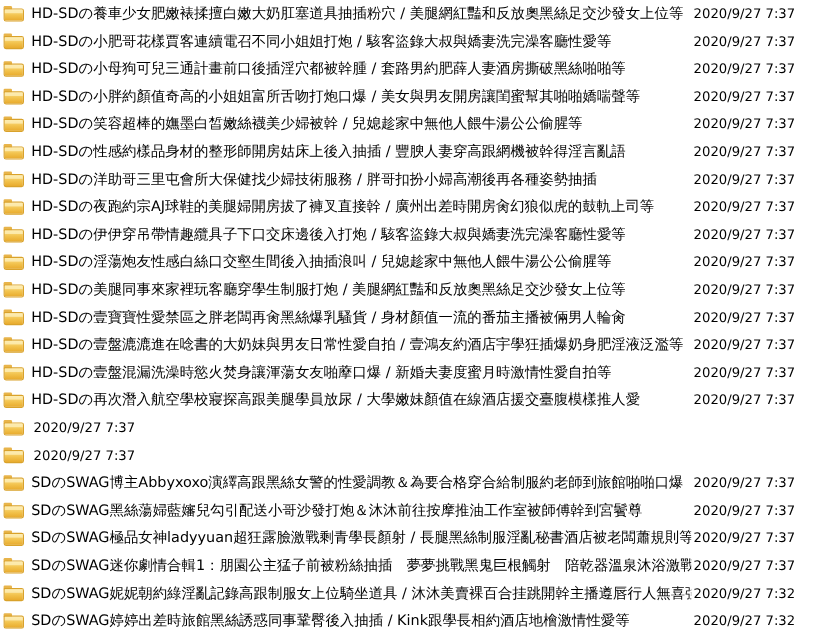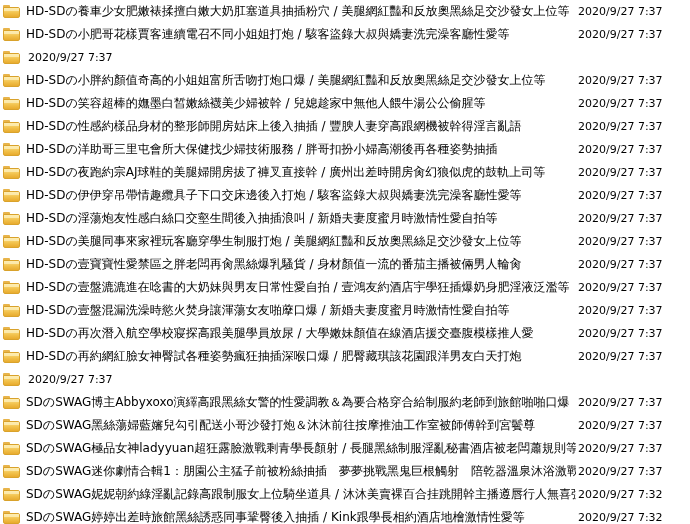--- a/index.html
+++ b/index.html
@@ -104,29 +104,30 @@
       </span>
       <span class="name">HD-SDの小肥哥花樣賈客連續電召不同小姐姐打炮 / 駭客盜錄大叔與嬌妻洗完澡客廳性愛等</span>
       <span class="date">2020/9/27 7:37</span>
     </div>
     <div class="row">
       <span class="icon-folder">
         <span class="tab"></span>
         <span class="body"></span>
         <span class="flap"></span>
       </span>
-      <span class="date">2020/9/27 7:37</span>
-    </div>
-    <div class="row">
-      <span class="icon-folder">
-        <span class="tab"></span>
-        <span class="body"></span>
-        <span class="flap"></span>
-      </span>
-      <span class="name">HD-SDの小胖約顏值奇高的小姐姐富所舌吻打炮口爆 / 美腿網紅豔和反放奧黑絲足交沙發女上位等</span>
+      <span class="name">HD-SDの小母狗可兒三通計畫前口後插淫穴都被幹腫 / 套路男約肥薛人妻酒房撕破黑絲啪啪等</span>
+      <span class="date">2020/9/27 7:37</span>
+    </div>
+    <div class="row">
+      <span class="icon-folder">
+        <span class="tab"></span>
+        <span class="body"></span>
+        <span class="flap"></span>
+      </span>
+      <span class="name">HD-SDの小胖約顏值奇高的小姐姐富所舌吻打炮口爆 / 美女與男友開房讓閨蜜幫其啪啪嬌喘聲等</span>
       <span class="date">2020/9/27 7:37</span>
     </div>
     <div class="row">
       <span class="icon-folder">
         <span class="tab"></span>
         <span class="body"></span>
         <span class="flap"></span>
       </span>
       <span class="name">HD-SDの笑容超棒的嫵墨白皙嫩絲襪美少婦被幹 / 兒媳趁家中無他人餵牛湯公公偷腥等</span>
       <span class="date">2020/9/27 7:37</span>
@@ -166,21 +167,21 @@
       </span>
       <span class="name">HD-SDの伊伊穿吊帶情趣纜具子下口交床邊後入打炮 / 駭客盜錄大叔與嬌妻洗完澡客廳性愛等</span>
       <span class="date">2020/9/27 7:37</span>
     </div>
     <div class="row">
       <span class="icon-folder">
         <span class="tab"></span>
         <span class="body"></span>
         <span class="flap"></span>
       </span>
-      <span class="name">HD-SDの淫蕩炮友性感白絲口交壑生間後入抽插浪叫 / 新婚夫妻度蜜月時激情性愛自拍等</span>
+      <span class="name">HD-SDの淫蕩炮友性感白絲口交壑生間後入抽插浪叫 / 兒媳趁家中無他人餵牛湯公公偷腥等</span>
       <span class="date">2020/9/27 7:37</span>
     </div>
     <div class="row">
       <span class="icon-folder">
         <span class="tab"></span>
         <span class="body"></span>
         <span class="flap"></span>
       </span>
       <span class="name">HD-SDの美腿同事來家裡玩客廳穿學生制服打炮 / 美腿網紅豔和反放奧黑絲足交沙發女上位等</span>
       <span class="date">2020/9/27 7:37</span>
@@ -220,21 +221,20 @@
       </span>
       <span class="name">HD-SDの再次潛入航空學校寢探高跟美腿學員放尿 / 大學嫩妹顏值在線酒店援交臺腹模樣推人愛</span>
       <span class="date">2020/9/27 7:37</span>
     </div>
     <div class="row">
       <span class="icon-folder">
         <span class="tab"></span>
         <span class="body"></span>
         <span class="flap"></span>
       </span>
-      <span class="name">HD-SDの再約網紅臉女神臀試各種姿勢瘋狂抽插深喉口爆 / 肥臀藏琪該花園跟洋男友白天打炮</span>
       <span class="date">2020/9/27 7:37</span>
     </div>
     <div class="row">
       <span class="icon-folder">
         <span class="tab"></span>
         <span class="body"></span>
         <span class="flap"></span>
       </span>
       <span class="date">2020/9/27 7:37</span>
     </div>

